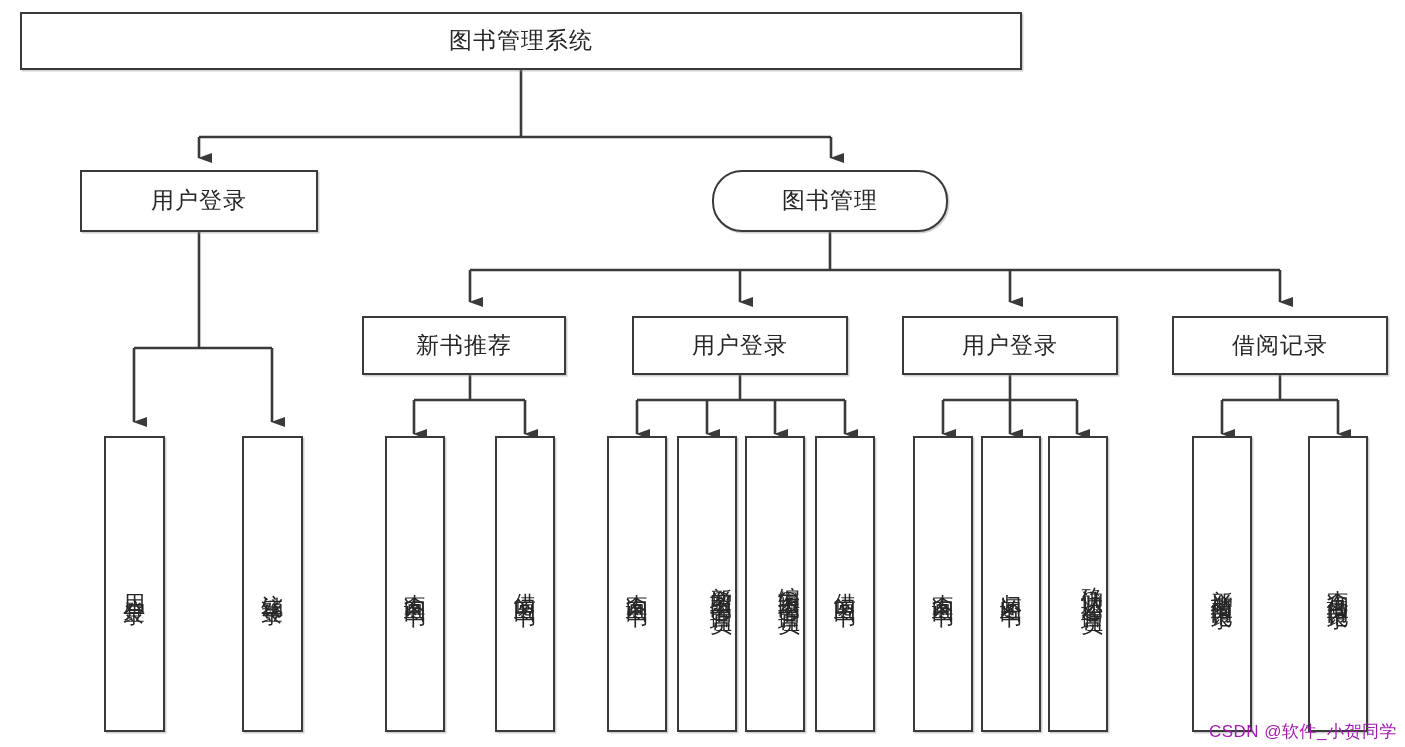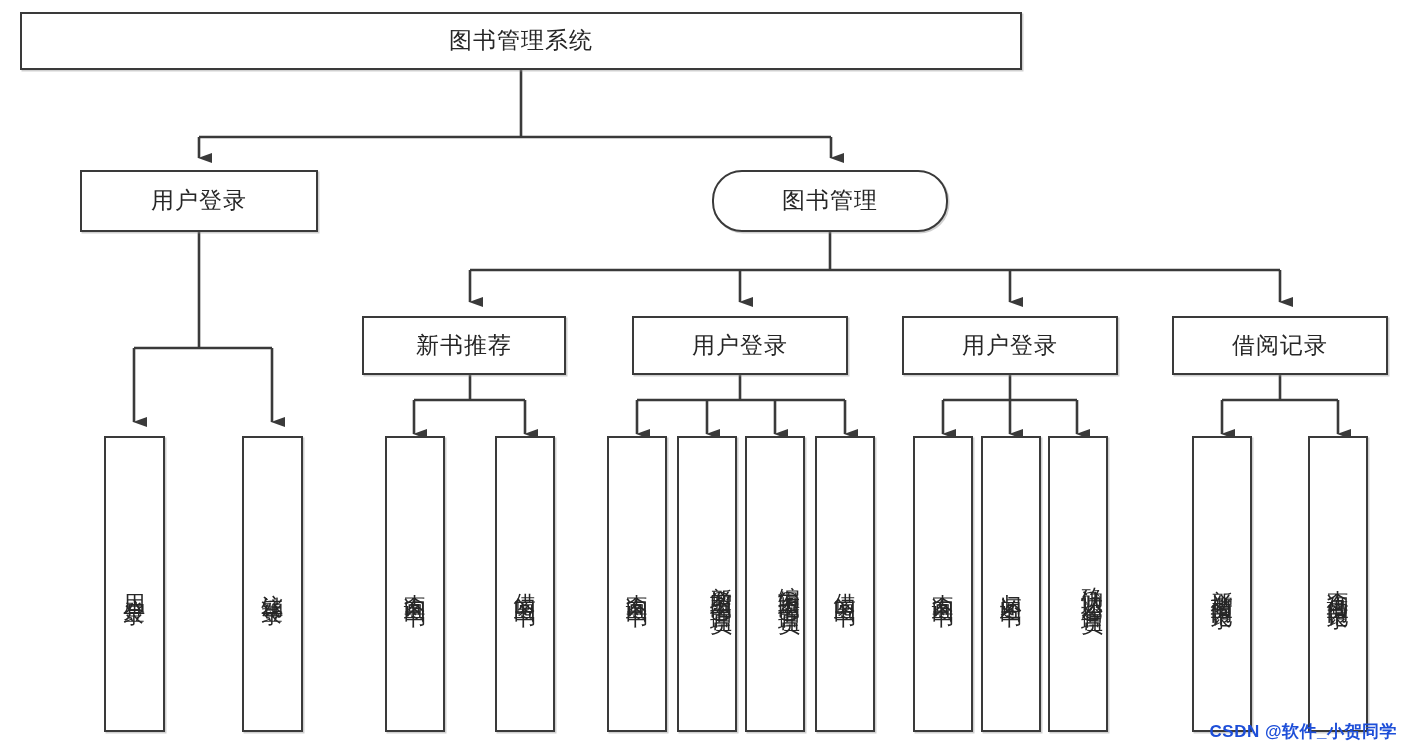--- a/index.html
+++ b/index.html
@@ -57,25 +57,24 @@
   }
   .node-label {
     display: block;
     white-space: pre;
   }
   #watermark {
     position: absolute;
     right: 8px;
     bottom: 4px;
     font-size: 17px;
-    color: #1d4ed8;
+    color: #a21caf;
     letter-spacing: 0.5px;
     white-space: nowrap;
     user-select: none;
-    font-weight: bold;
   }
 </style>
 </head>
 <body>
 
 <div id="canvas">
 
   <svg id="wires" viewBox="0 0 1405 747" width="1405" height="747">
     <defs>
       <marker id="arrow" viewBox="0 0 12 14" refX="6" refY="13" markerWidth="12" markerHeight="14" orient="auto-start-reverse" markerUnits="userSpaceOnUse">

